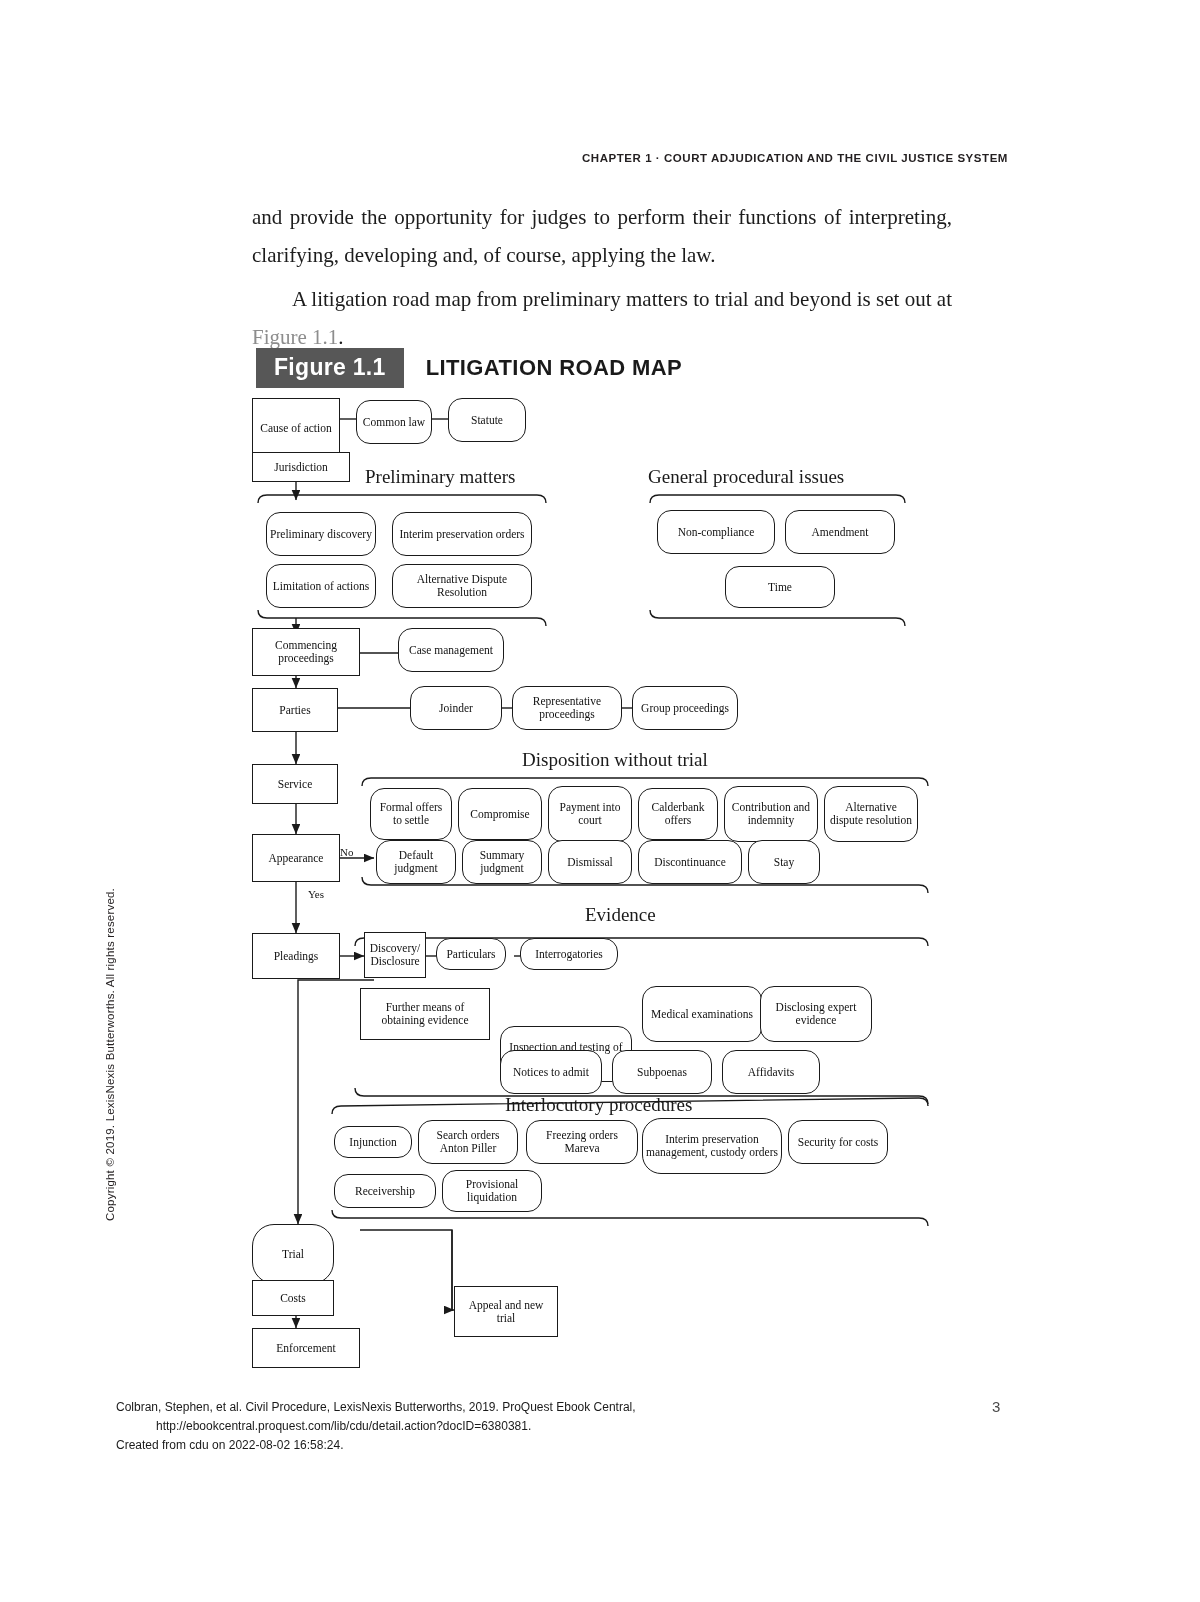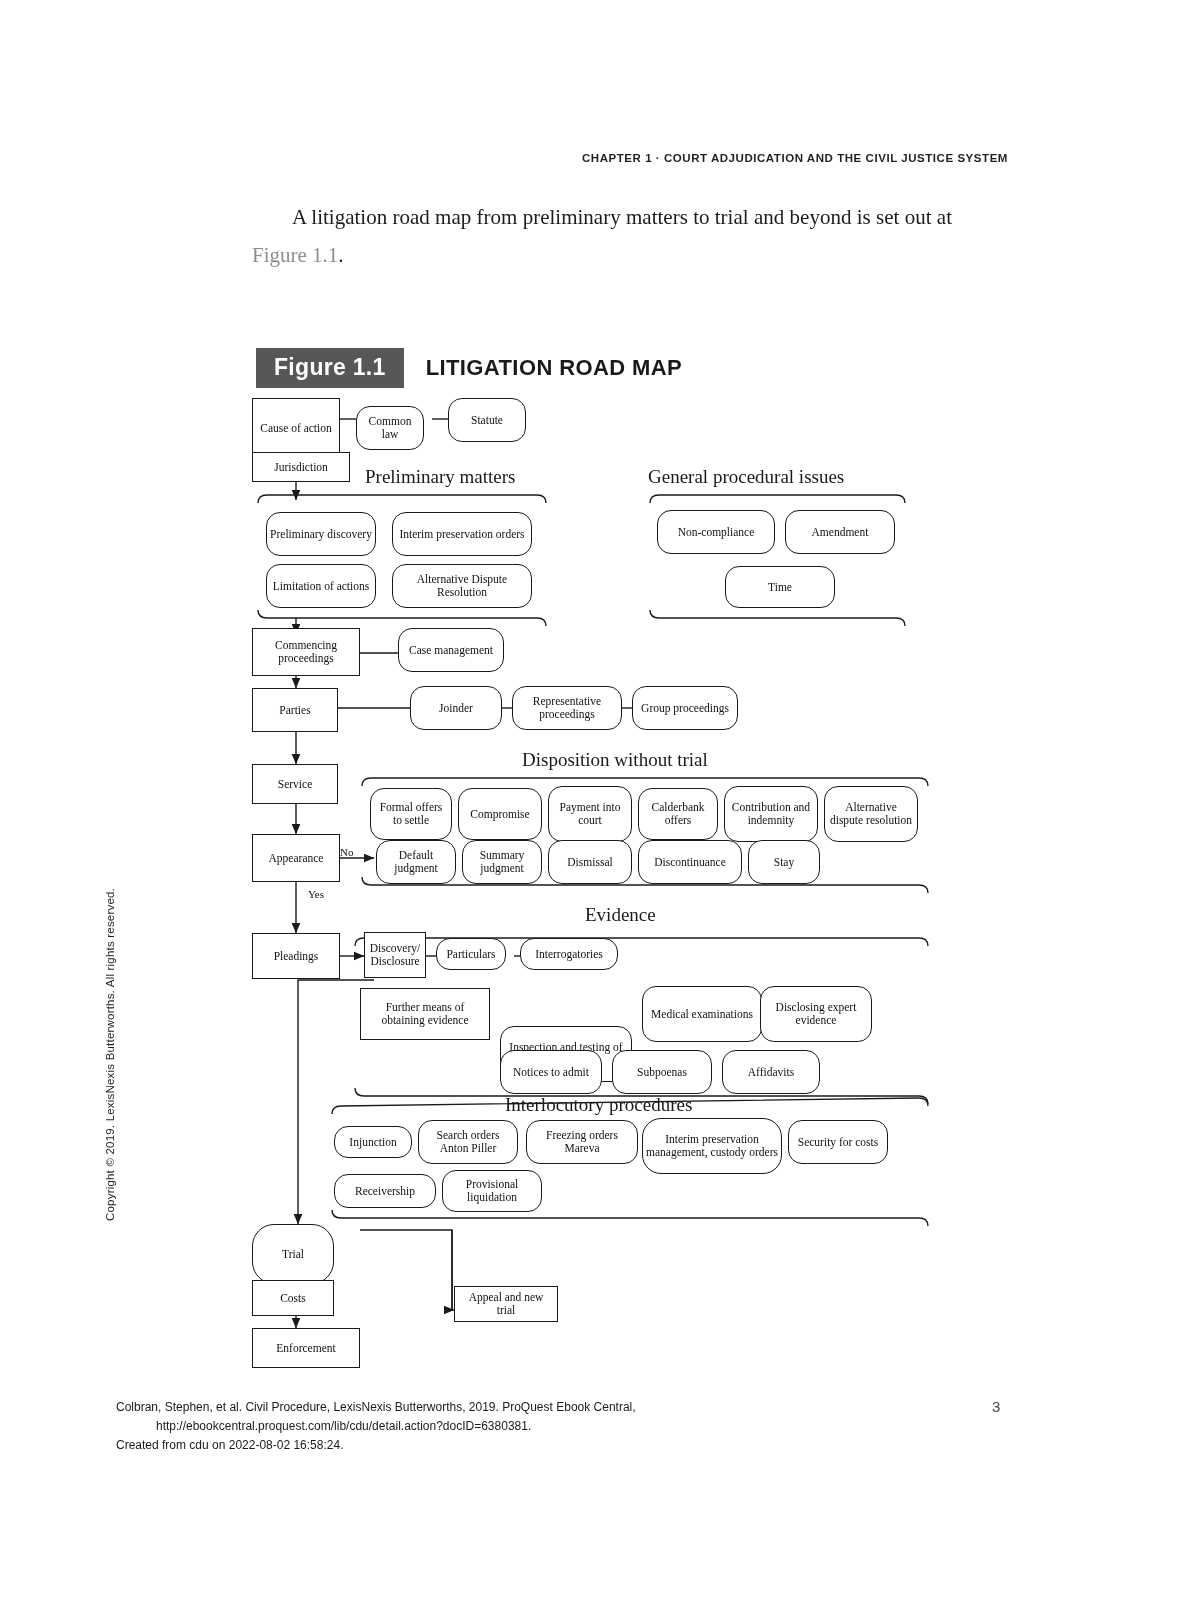--- a/index.html
+++ b/index.html
@@ -94,20 +94,21 @@
   }
 </style>
 </head>
 <body>
 
 <div class="page">
 
   <div class="running-head">CHAPTER 1 · COURT ADJUDICATION AND THE CIVIL JUSTICE SYSTEM</div>
 
   <div class="body-copy">
+    <p>and provide the opportunity for judges to perform their functions of interpreting, clarifying, developing and, of course, applying the law.</p>
     <p class="indent"><span>A litigation road map from preliminary matters to trial and beyond is set out at </span><span class="fig-ref">Figure 1.1</span><span>.</span></p>
   </div>
 
   <div class="copyright-vertical">Copyright © 2019. LexisNexis Butterworths. All rights reserved.</div>
 
   <div class="fig-header">
     <div class="fig-badge">Figure 1.1</div>
     <div class="fig-title">LITIGATION ROAD MAP</div>
   </div>
 
@@ -174,21 +175,21 @@
         <line x1="46" y1="928" x2="46" y2="940" marker-end="url(#arr)"></line>
 
         <path d="M110,842 L202,842 L202,922 L198,922"></path>
         <line x1="198" y1="922" x2="202" y2="922"></line>
         <path d="M202,842 L202,922 L200,922"></path>
         <line x1="200" y1="922" x2="204" y2="922" marker-end="url(#arr)"></line>
       </g>
     </svg>
 
     <div class="node rect" style="left:2px;  top:10px;  width:88px;  height:60px;">Cause of action</div>
-    <div class="node rounded" style="left:106px; top:18px; width:68px; height:44px;">Common law</div>
+    <div class="node rounded" style="left:106px; top:12px; width:76px; height:44px;">Common law</div>
     <div class="node rounded" style="left:198px; top:10px; width:78px; height:44px;">Statute</div>
     <div class="node rect" style="left:2px;  top:64px; width:98px;  height:30px;">Jurisdiction</div>
 
     <div class="group-label" style="left:115px; top:78px;">Preliminary matters</div>
     <div class="group-label" style="left:398px; top:78px;">General procedural issues</div>
     <div class="group-label" style="left:272px; top:361px;">Disposition without trial</div>
     <div class="group-label" style="left:335px; top:516px;">Evidence</div>
     <div class="group-label" style="left:255px; top:706px;">Interlocutory procedures</div>
 
     <div class="node rounded" style="left:16px;  top:124px; width:110px; height:44px;">Preliminary discovery</div>
@@ -243,21 +244,21 @@
     <div class="node rounded" style="left:168px; top:732px; width:100px; height:44px;">Search orders Anton Piller</div>
     <div class="node rounded" style="left:276px; top:732px; width:112px; height:44px;">Freezing orders Mareva</div>
     <div class="node rounded" style="left:392px; top:730px; width:140px; height:56px;border-radius:19px;">Interim preservation management, custody orders</div>
     <div class="node rounded" style="left:538px; top:732px; width:100px; height:44px;">Security for costs</div>
     <div class="node rounded" style="left:84px;  top:786px; width:102px; height:34px;">Receivership</div>
     <div class="node rounded" style="left:192px; top:782px; width:100px; height:42px;">Provisional liquidation</div>
 
     <div class="node rect" style="left:2px;   top:836px; width:82px;  height:60px;border-radius:22px;">Trial</div>
     <div class="node rect" style="left:2px;   top:892px; width:82px;  height:36px;">Costs</div>
     <div class="node rect" style="left:2px;   top:940px; width:108px; height:40px;">Enforcement</div>
-    <div class="node rect" style="left:204px; top:898px; width:104px; height:36px;">Appeal and new trial</div>
+    <div class="node rect" style="left:204px; top:898px; width:104px; height:51px;">Appeal and new trial</div>
   </div>
 
   <div class="footer">
     <div class="line1">Colbran, Stephen, et al. Civil Procedure, LexisNexis Butterworths, 2019. ProQuest Ebook Central,</div>
     <div class="line2">http://ebookcentral.proquest.com/lib/cdu/detail.action?docID=6380381.</div>
     <div class="line3">Created from cdu on 2022-08-02 16:58:24.</div>
   </div>
   <div class="page-number">3</div>
 
 </div>

